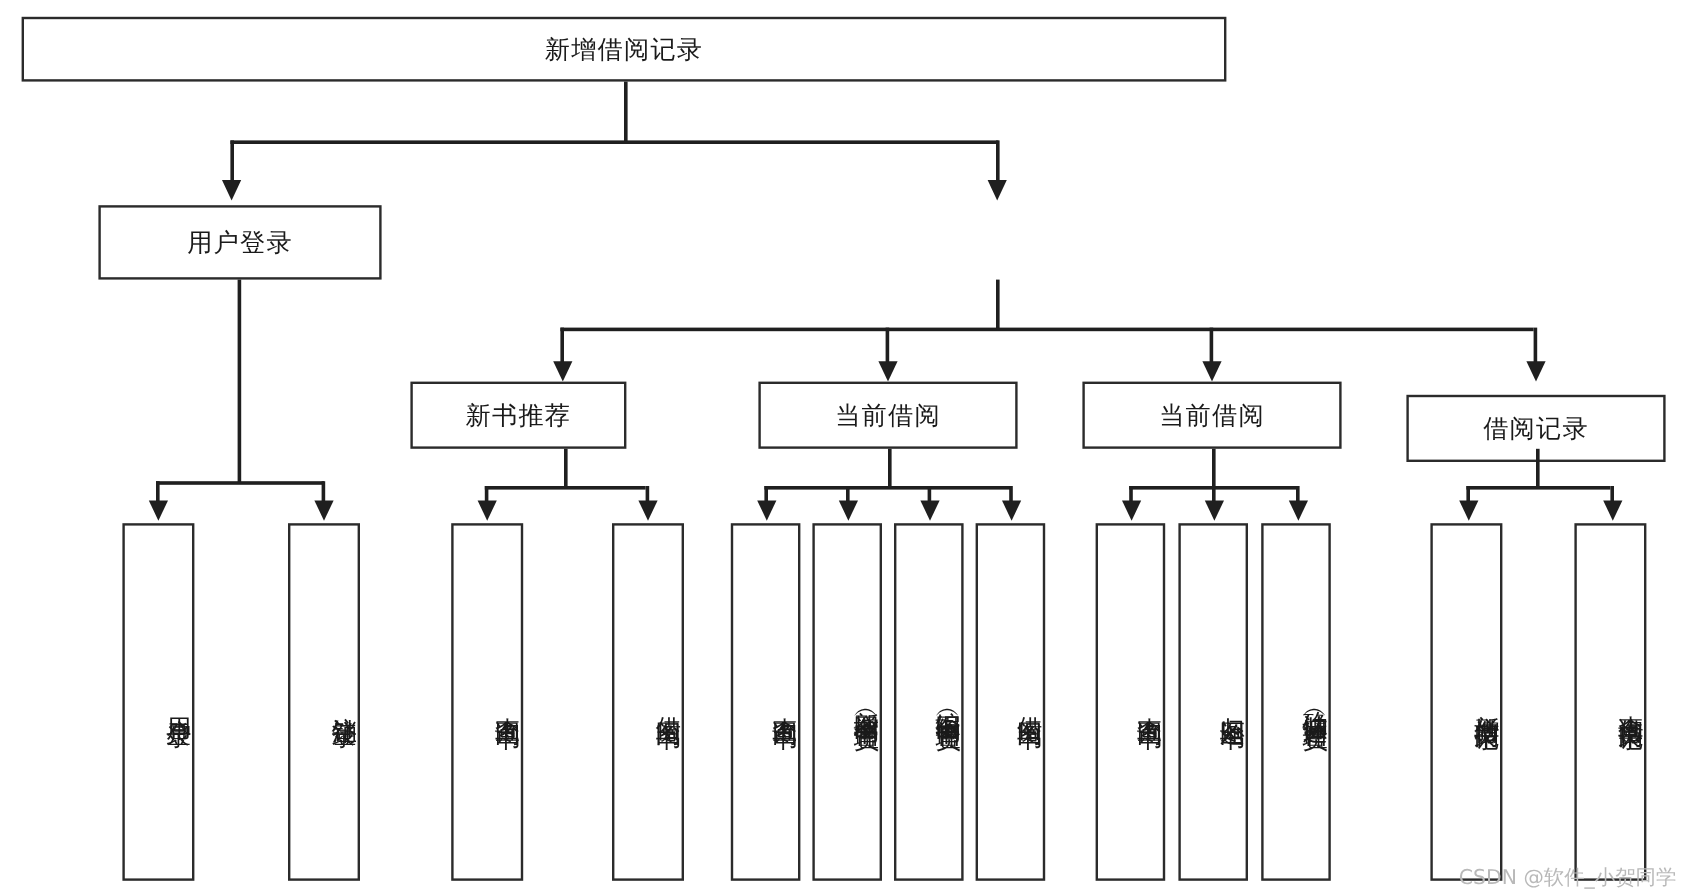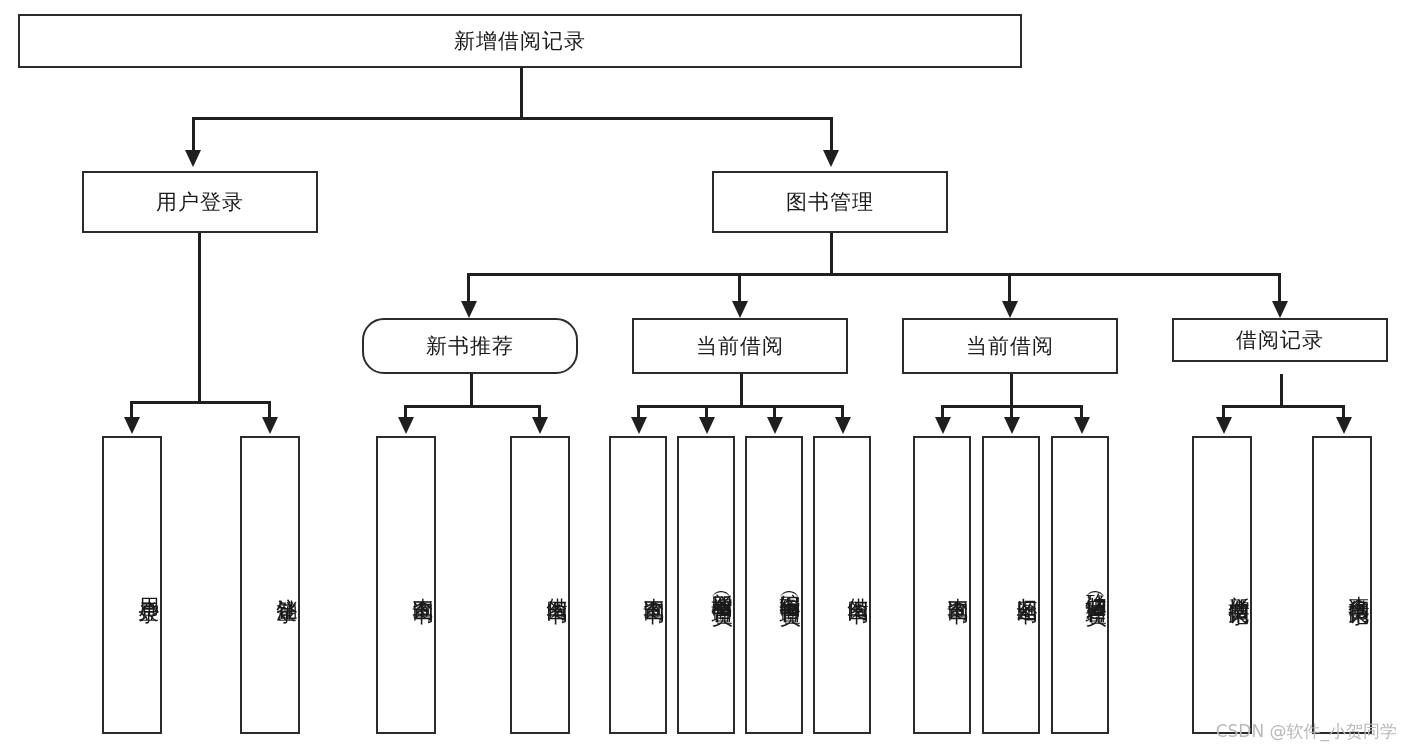--- a/index.html
+++ b/index.html
@@ -86,52 +86,49 @@
   <div class="conn hz" style="left:192px; top:117px; width:640px;"></div>
 
   <div class="conn vt" style="left:192px; top:117px; height:35px;"></div>
   <div class="arrow" style="left:185px; top:150px;"></div>
   <div class="conn vt" style="left:830px; top:117px; height:35px;"></div>
   <div class="arrow" style="left:823px; top:150px;"></div>
 
   <div class="box h" style="left:82px; top:171px; width:236px; height:62px;">
     <span>用户登录</span>
   </div>
-  <div class="box h" style="left:712px; top:171px; width:236px; height:62px;">
-    <span>图书管理</span>
-  </div>
 
   <div class="conn vt" style="left:198px; top:233px; height:170px;"></div>
   <div class="conn hz" style="left:130px; top:401px; width:140px;"></div>
   <div class="conn vt" style="left:130px; top:401px; height:18px;"></div>
   <div class="arrow" style="left:124px; top:417px;"></div>
   <div class="conn vt" style="left:268px; top:401px; height:18px;"></div>
   <div class="arrow" style="left:262px; top:417px;"></div>
 
   <div class="conn vt" style="left:830px; top:233px; height:42px;"></div>
   <div class="conn hz" style="left:467px; top:273px; width:811px;"></div>
   <div class="conn vt" style="left:467px; top:273px; height:30px;"></div>
   <div class="arrow" style="left:461px; top:301px;"></div>
   <div class="conn vt" style="left:738px; top:273px; height:30px;"></div>
   <div class="arrow" style="left:732px; top:301px;"></div>
   <div class="conn vt" style="left:1008px; top:273px; height:30px;"></div>
   <div class="arrow" style="left:1002px; top:301px;"></div>
   <div class="conn vt" style="left:1278px; top:273px; height:30px;"></div>
   <div class="arrow" style="left:1272px; top:301px;"></div>
 
-  <div class="box h" style="left:362px; top:318px; width:216px; height:56px;border-radius:22px;">
+  <div class="box h" style="left:342px; top:318px; width:180px; height:56px;">
     <span>新书推荐</span>
   </div>
   <div class="box h" style="left:632px; top:318px; width:216px; height:56px;">
     <span>当前借阅</span>
   </div>
   <div class="box h" style="left:902px; top:318px; width:216px; height:56px;">
     <span>当前借阅</span>
   </div>
-  <div class="box h" style="left:1172px; top:318px; width:216px; height:44px;">
+  <div class="box h" style="left:1172px; top:329px; width:216px; height:56px;">
     <span>借阅记录</span>
   </div>
 
   <div class="conn vt" style="left:470px; top:374px; height:33px;"></div>
   <div class="conn hz" style="left:404px; top:405px; width:134px;"></div>
   <div class="conn vt" style="left:404px; top:405px; height:14px;"></div>
   <div class="arrow" style="left:398px; top:417px;"></div>
   <div class="conn vt" style="left:538px; top:405px; height:14px;"></div>
   <div class="arrow" style="left:532px; top:417px;"></div>
 

